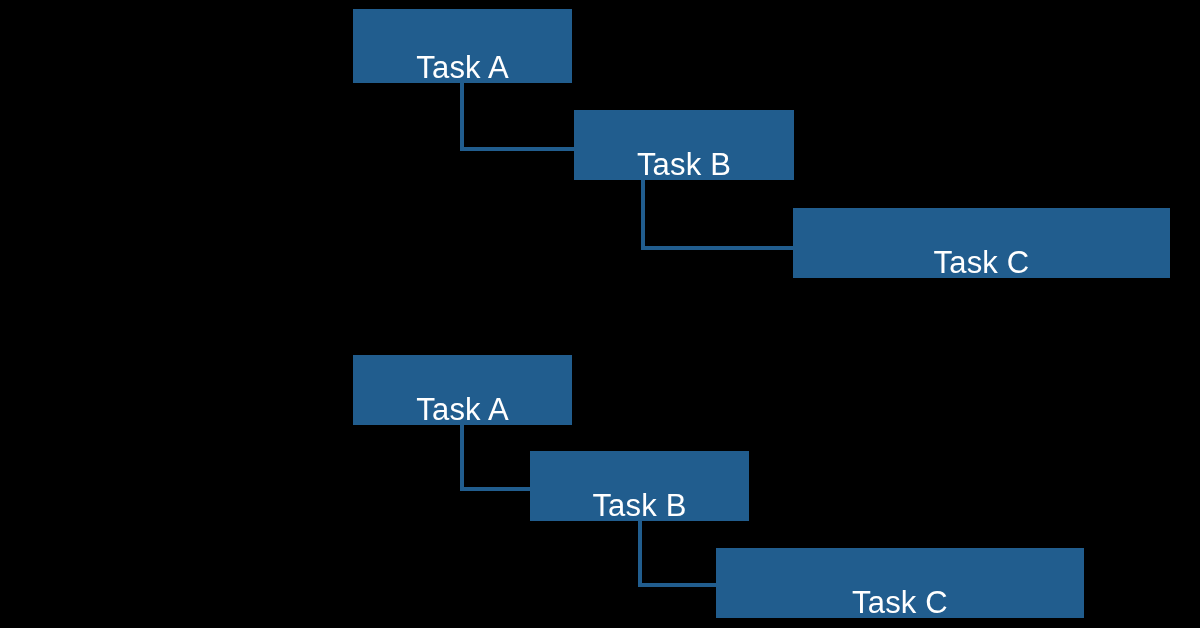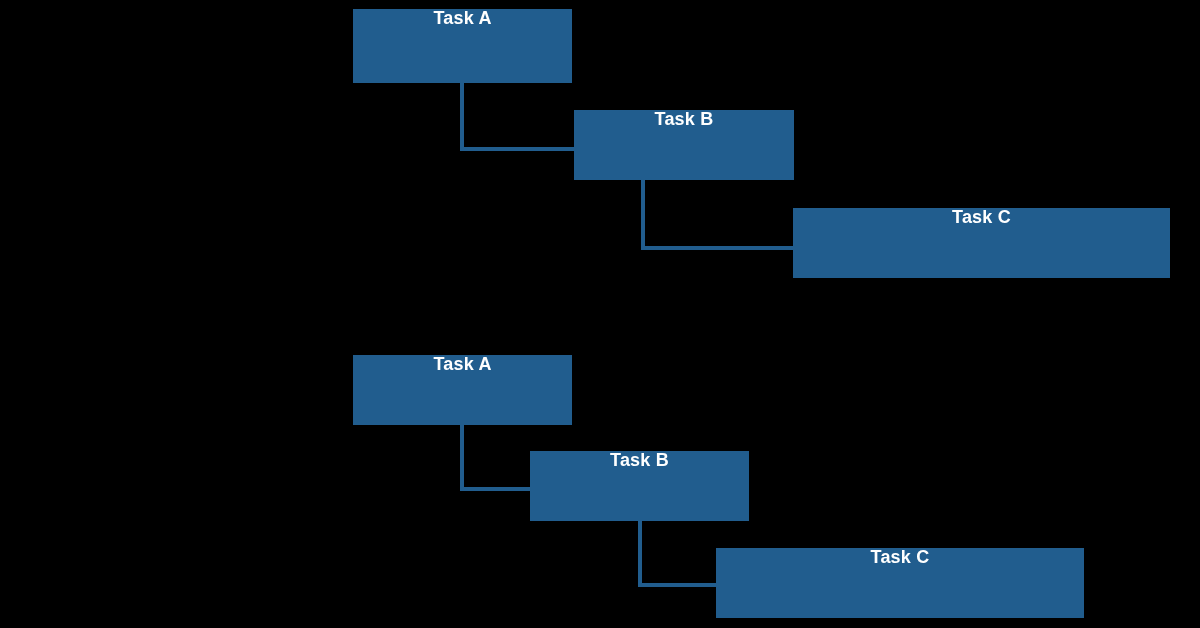--- a/index.html
+++ b/index.html
@@ -24,24 +24,24 @@
     left: 0;
     top: 0;
     width: 1200px;
     height: 628px;
   }
   .task-bar {
     position: absolute;
     background: #215d8e;
     color: #ffffff;
     display: flex;
-    align-items: flex-start;
+    align-items: flex-end;
     justify-content: center;
-    font-size: 18px;
-    font-weight: 700;
+    font-size: 31px;
+    font-weight: 400;
     letter-spacing: 0.2px;
     line-height: 1;
     box-sizing: border-box;
     user-select: none;
   }
   .task-label {
     display: block;
     white-space: nowrap;
   }
   .link-seg {

